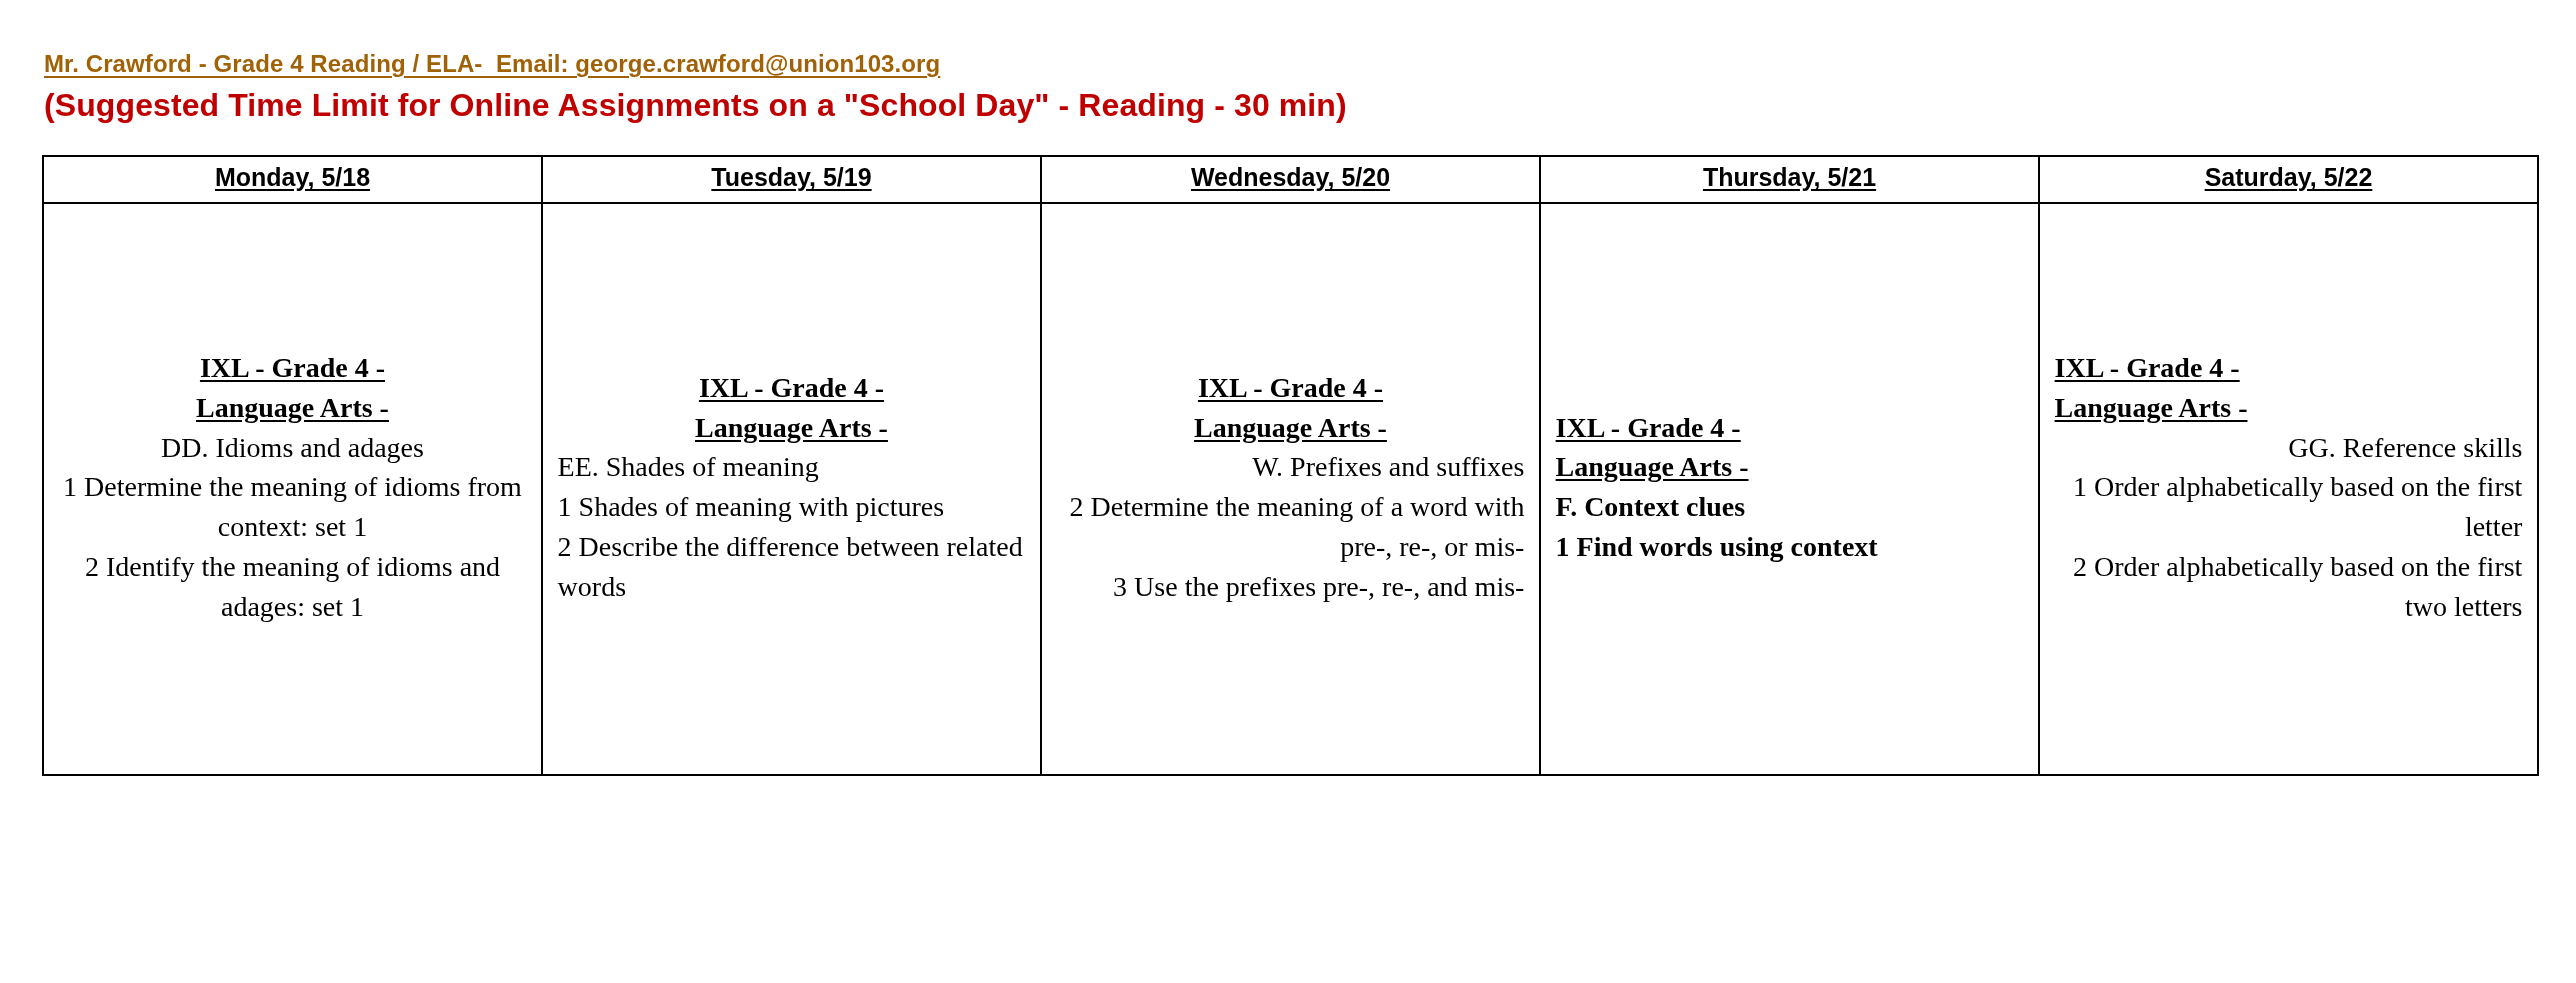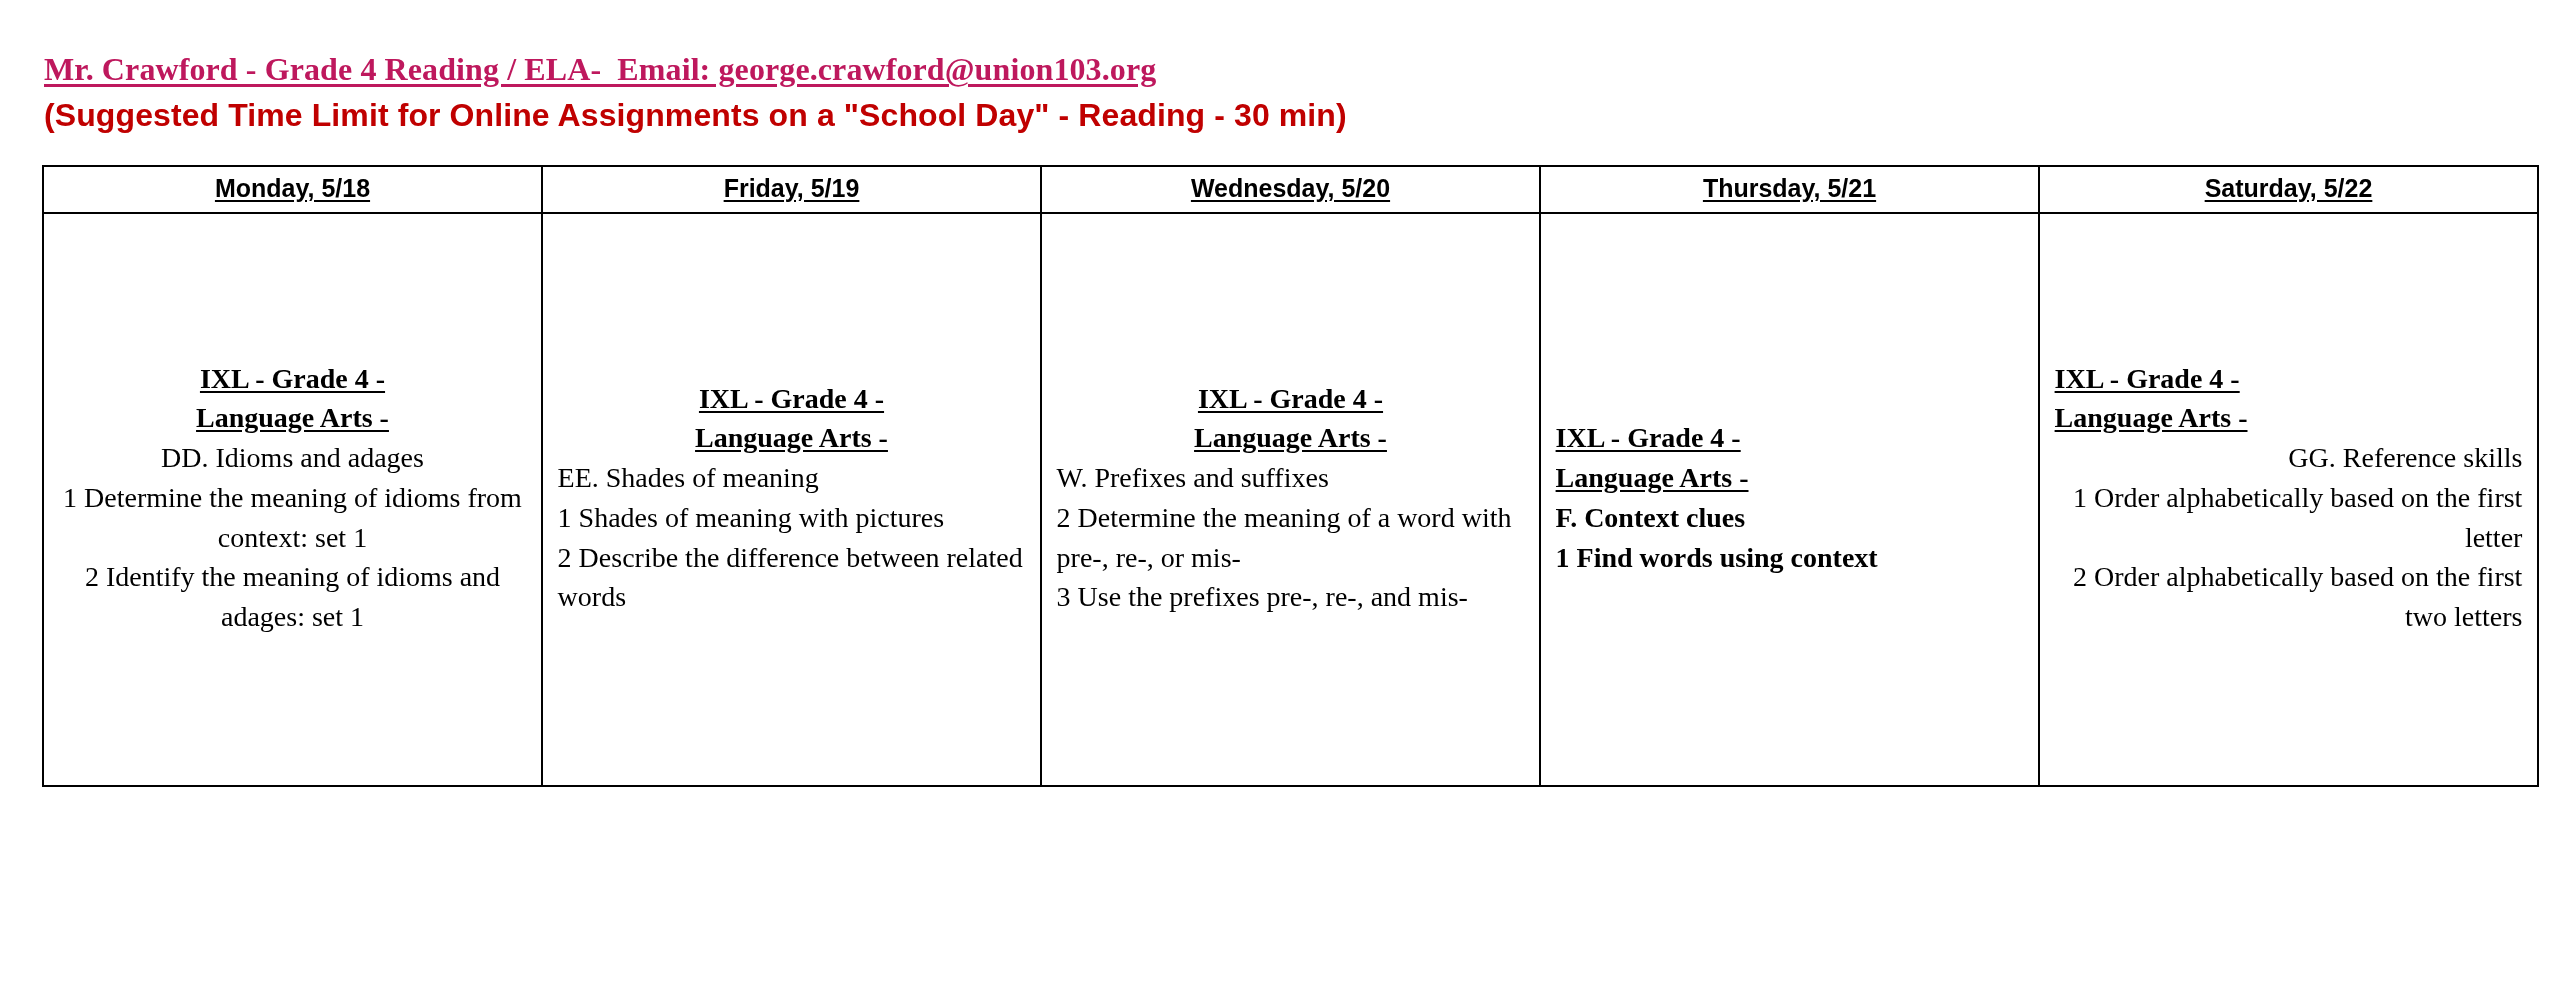--- a/index.html
+++ b/index.html
@@ -18,28 +18,28 @@
     position: relative;
     width: 2576px;
     height: 983px;
     box-sizing: border-box;
     padding: 48px 0 0 0;
   }
   .header-block {
     padding-left: 44px;
   }
   .title-line {
-    font-family: Liberation Serif, serif;
+    font-family: Liberation Sans, sans-serif;
     font-weight: bold;
-    font-size: 32px;
+    font-size: 24px;
     line-height: 1.32;
     letter-spacing: 0.1px;
     text-decoration: underline;
     text-underline-offset: 3.7px;
-    color: #be185d;
+    color: #a16207;
     display: inline-block;
     white-space: pre;
   }
   .subtitle-line {
     font-family: "Liberation Sans", sans-serif;
     font-weight: bold;
     font-size: 32px;
     line-height: 1.32;
     letter-spacing: 0.1px;
     color: #c00000;
@@ -94,21 +94,21 @@
     text-underline-offset: 2.7px;
     display: block;
     white-space: pre-line;
   }
   .cell-body {
     display: block;
     white-space: pre-line;
   }
   td.cell-mon .cell-body { text-align: center; }
   td.cell-tue .cell-body { text-align: left; }
-  td.cell-wed .cell-body { text-align: left; }
+  td.cell-wed .cell-body { text-align: right; }
   td.cell-thu .cell-body { text-align: left; font-weight: bold; }
   td.cell-fri .cell-body { text-align: right; }
   td.cell-mon .ixl-head { text-align: center; }
   td.cell-tue .ixl-head { text-align: center; }
   td.cell-wed .ixl-head { text-align: center; }
   td.cell-thu .ixl-head { text-align: left; }
   td.cell-fri .ixl-head { text-align: left; }
 </style>
 </head>
 <body>
@@ -125,21 +125,21 @@
       <colgroup>
         <col class="c1">
           <col class="c2">
           <col class="c3">
           <col class="c4">
           <col class="c5">
       </colgroup>
       <thead>
         <tr>
           <th><span>Monday, 5/18</span></th>
-          <th><span>Friday, 5/19</span></th>
+          <th><span>Tuesday, 5/19</span></th>
           <th><span>Wednesday, 5/20</span></th>
           <th><span>Thursday, 5/21</span></th>
           <th><span>Saturday, 5/22</span></th>
         </tr>
       </thead>
       <tbody>
         <tr>
           <td class="cell-mon">
             <span class="cell-inner">
               <span class="ixl-head"> IXL - Grade 4 -

